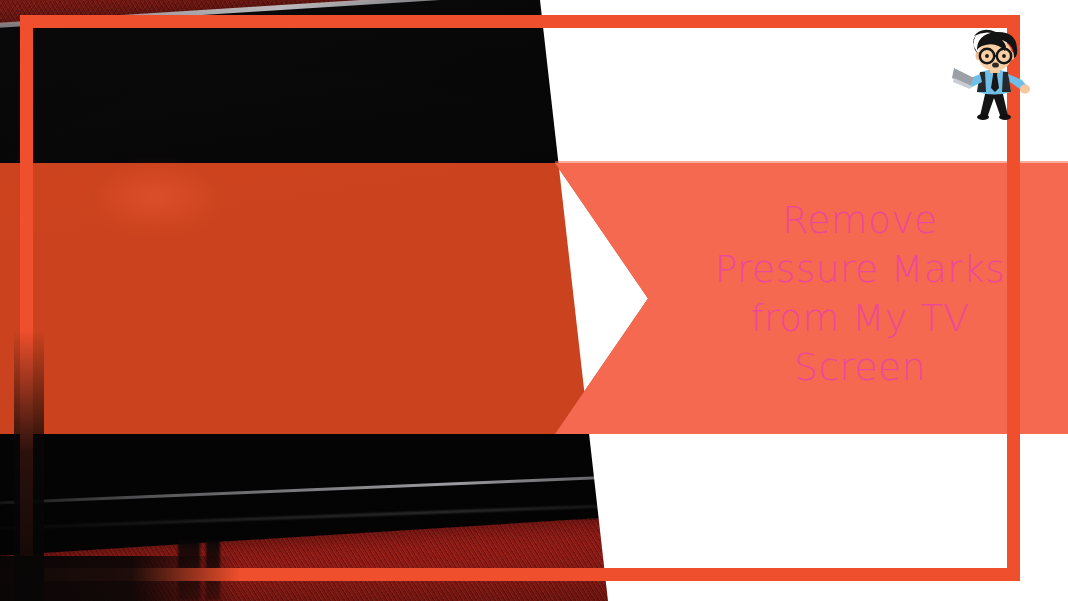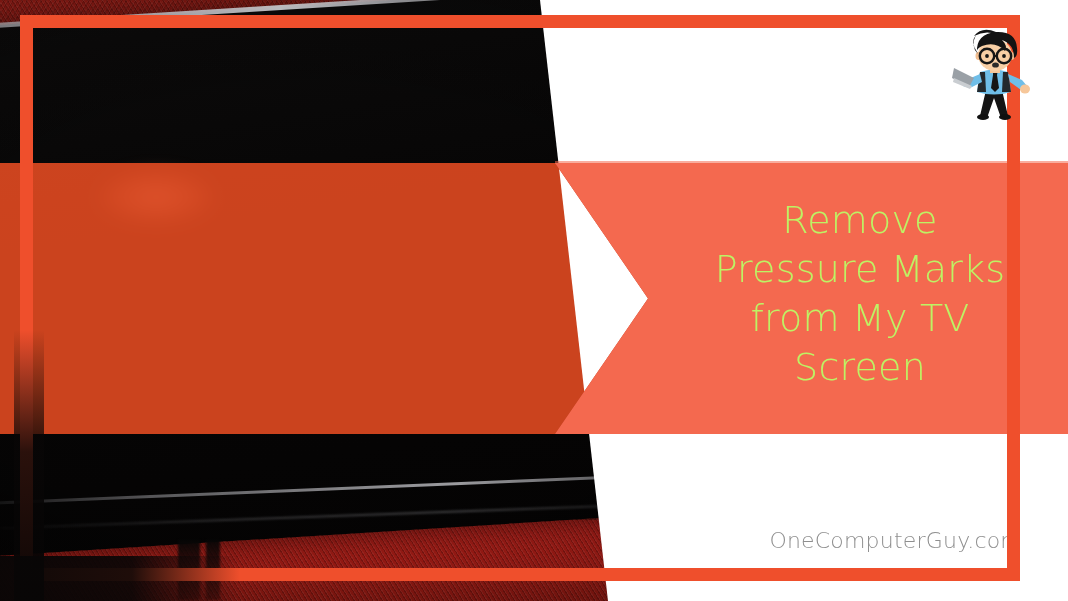--- a/index.html
+++ b/index.html
@@ -209,21 +209,21 @@
     background: rgba(244,105,79,0.55);
   }
 
   
   .headline {
     position: absolute;
     left: 700px;
     top: 196px;
     width: 320px;
     text-align: center;
-    color: #bef264;
+    color: #ec4899;
     font-family: "DejaVu Sans", "Liberation Sans", sans-serif;
     font-weight: 300;
     font-size: 38px;
     line-height: 49px;
     letter-spacing: 0.2px;
     white-space: pre-line;
   }
 
   
   .site-url {
@@ -308,21 +308,20 @@
 
   <div class="arrow-dark"></div>
   <div class="arrow-banner-top-hair"></div>
   <div class="arrow-banner"></div>
 
   <div class="headline">Remove
 Pressure Marks
 from My TV
 Screen</div>
 
-  <div class="site-url">OneComputerGuy.com</div>
 
   <div class="frame"></div>
   <div class="frame-fade-left"></div>
   <div class="frame-fade-bottom"></div>
 
   <div class="logo">
     <svg viewBox="0 0 86 92" xmlns="http://www.w3.org/2000/svg">
 
       <path d="M34 62 L28 88 L35 90 L42 70 L49 90 L56 88 L50 62 Z" fill="#141414"></path>
 

